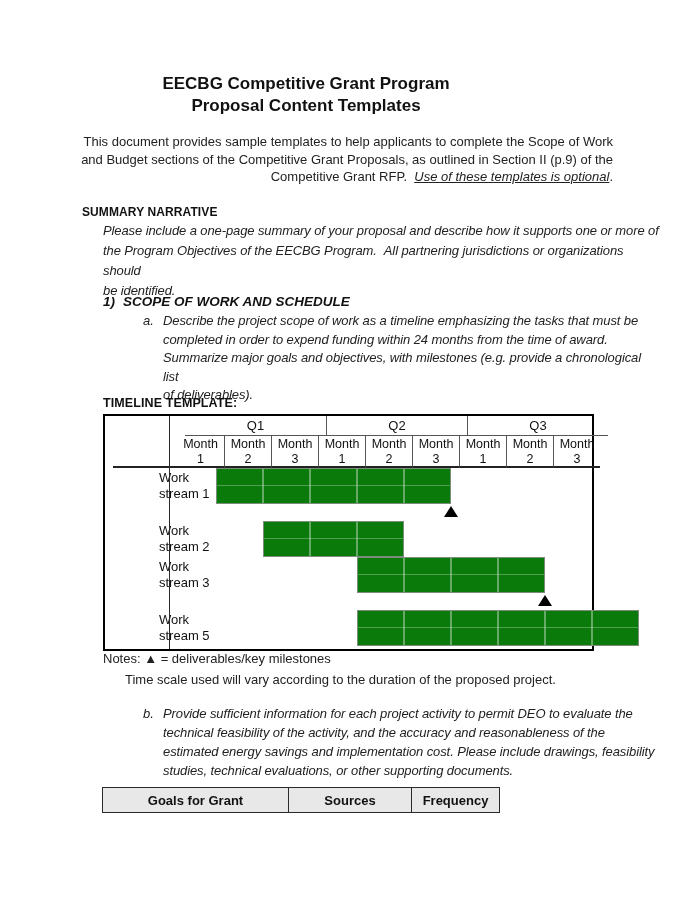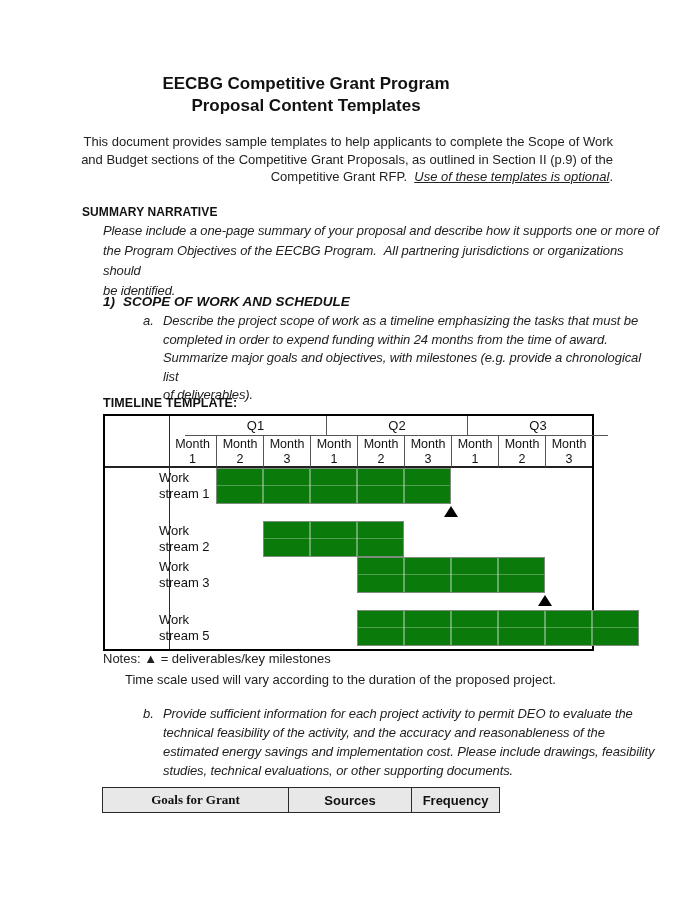--- a/index.html
+++ b/index.html
@@ -48,21 +48,21 @@
   }
   .g-colsep{position:absolute;left:64px;top:0;bottom:0;width:1px;background:#2b2b2b;}
   .g-qrow{display:flex;height:20px;margin-left:16px;}
   .g-qrow .g-spacer{width:64px;flex:none;}
   .q-cell{
     flex:none;width:141px;box-sizing:border-box;
     border-bottom:1px solid #555;border-left:1px solid #555;
     font-size:13px;text-align:center;line-height:19px;color:#111;
   }
   .q-cell:nth-child(2){border-left:none;}
-  .g-mrow{display:flex;height:32px;}
+  .g-mrow{display:flex;height:32px;margin-left:8px;}
   .g-mrow .g-spacer{width:64px;flex:none;box-sizing:border-box;border-bottom:2px solid #222;}
   .m-cell{
     flex:none;width:47px;box-sizing:border-box;
     border-left:1px solid #555;border-bottom:2px solid #222;
     font-size:12.5px;line-height:15px;text-align:center;white-space:pre-line;padding-top:1px;color:#111;
   }
   .m-cell.first{border-left:none;}
   .g-body{position:relative;margin-left:47px;}
   .g-row{position:relative;height:36px;}
   .g-row.gap{height:17px;}
@@ -89,21 +89,21 @@
   
   .goals{
     top:787px;left:102px;display:flex;height:24px;
     border:1px solid #2b2b2b;background:#e8e8e8;
   }
   .goal-cell{
     flex:none;box-sizing:border-box;border-left:1px solid #2b2b2b;
     display:flex;align-items:center;justify-content:center;
     font-weight:bold;font-size:13px;color:#111;
   }
-  .goal-cell.first{border-left:none;font-family:Liberation Serif, serif;}
+  .goal-cell.first{border-left:none;}
 </style>
 </head>
 <body>
 
 <div class="page">
 
   <div class="abs doc-title">
     <div>EECBG Competitive Grant Program</div>
     <div>Proposal Content Templates</div>
   </div>

